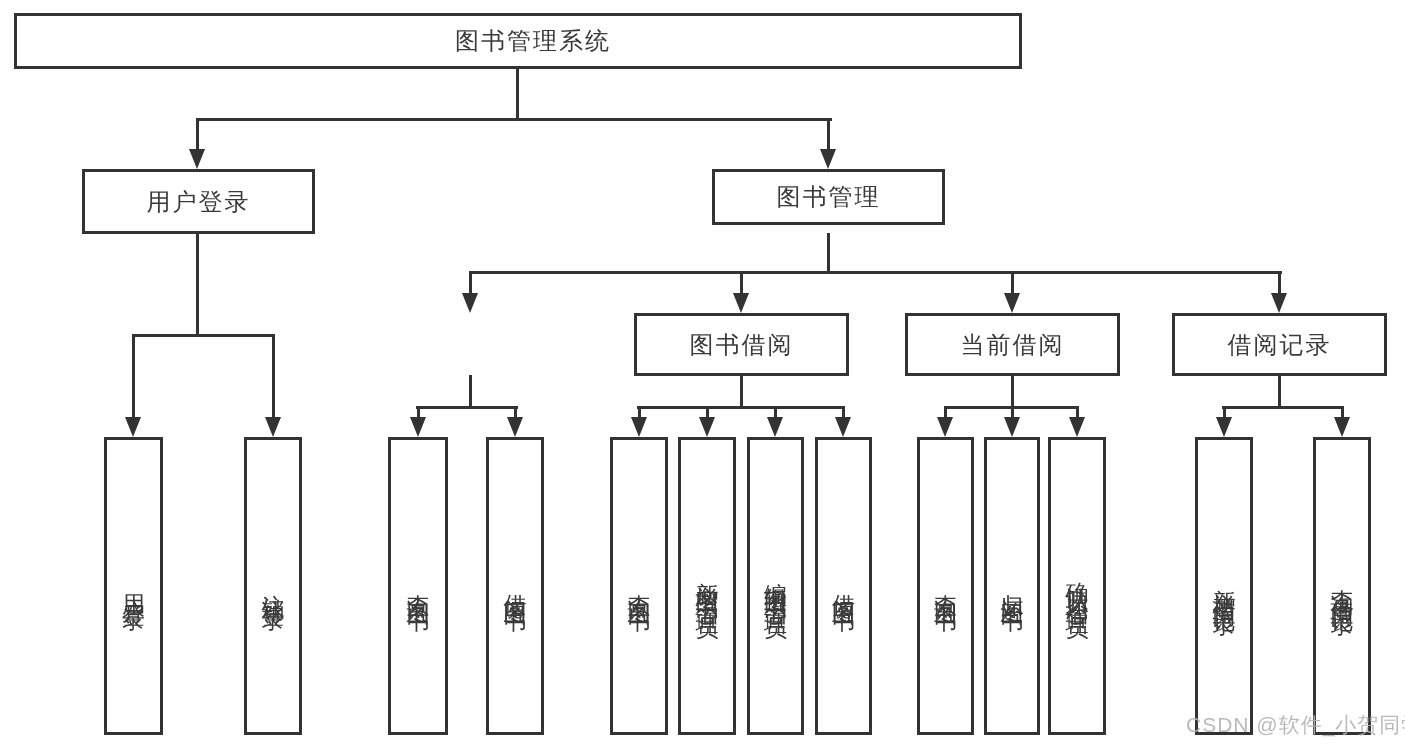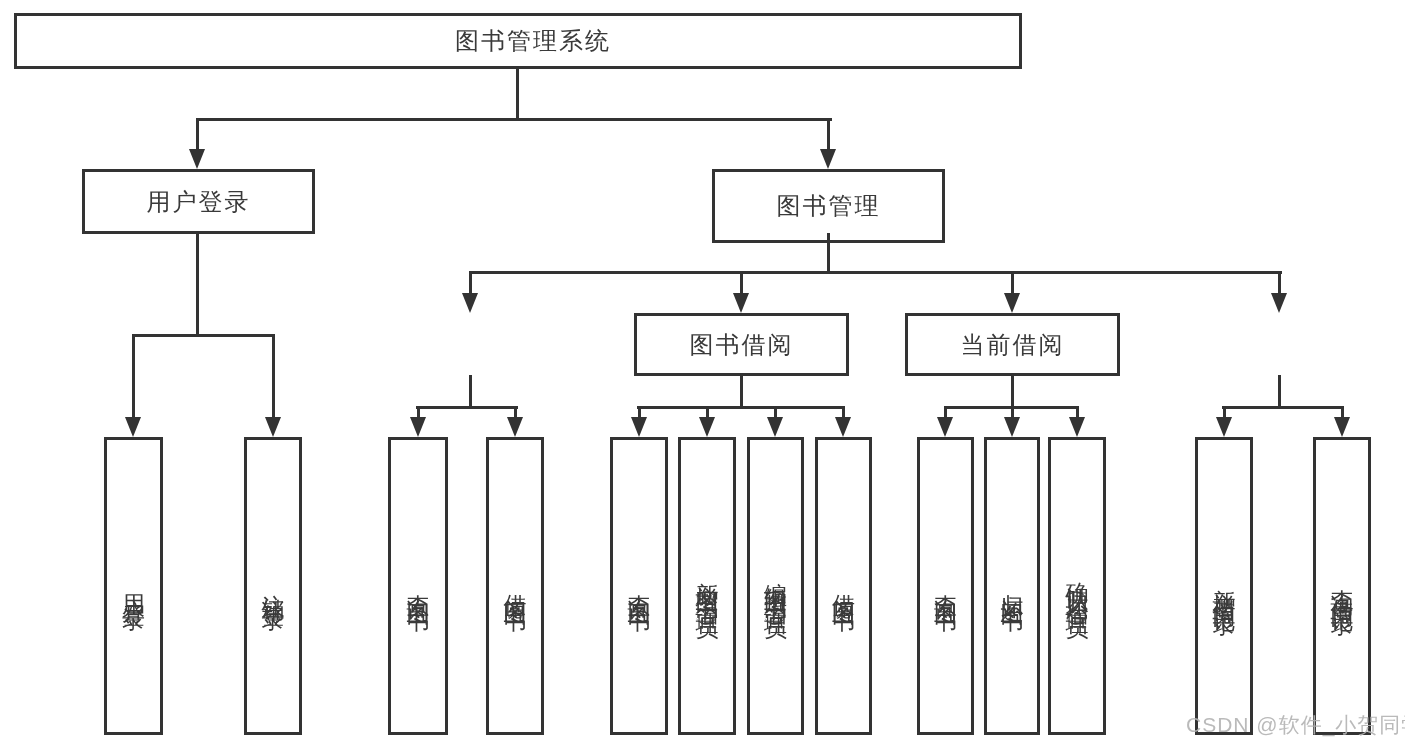--- a/index.html
+++ b/index.html
@@ -59,36 +59,37 @@
 <div id="stage">
 
   <div class="box h" style="left:14px;top:13px;width:1008px;height:56px;padding-left:30px;">图书管理系统</div>
 
   <div class="vline" style="left:516px;top:69px;height:52px;"></div>
   <div class="hline" style="left:196px;top:118px;width:636px;"></div>
   <div class="drop" style="left:189px;top:118px;height:51px;"></div>
   <div class="drop" style="left:820px;top:118px;height:51px;"></div>
 
   <div class="box h" style="left:82px;top:169px;width:233px;height:65px;">用户登录</div>
-  <div class="box h" style="left:712px;top:169px;width:233px;height:74px;">图书管理</div>
+  <div class="box h" style="left:712px;top:169px;width:233px;height:56px;">图书管理</div>
 
   <div class="vline" style="left:196px;top:233px;height:104px;"></div>
   <div class="hline" style="left:132px;top:334px;width:143px;"></div>
   <div class="drop" style="left:125px;top:334px;height:103px;"></div>
   <div class="drop" style="left:265px;top:334px;height:103px;"></div>
 
   <div class="vline" style="left:827px;top:233px;height:41px;"></div>
   <div class="hline" style="left:469px;top:271px;width:813px;"></div>
   <div class="drop" style="left:462px;top:271px;height:42px;"></div>
   <div class="drop" style="left:733px;top:271px;height:42px;"></div>
   <div class="drop" style="left:1004px;top:271px;height:42px;"></div>
   <div class="drop" style="left:1271px;top:271px;height:42px;"></div>
 
   <div class="box h" style="left:634px;top:313px;width:215px;height:63px;">图书借阅</div>
   <div class="box h" style="left:905px;top:313px;width:215px;height:63px;">当前借阅</div>
+  <div class="box h" style="left:1172px;top:313px;width:215px;height:63px;">借阅记录</div>
 
   <div class="vline" style="left:469px;top:375px;height:34px;"></div>
   <div class="hline" style="left:416px;top:406px;width:102px;"></div>
   <div class="drop" style="left:410px;top:406px;height:31px;"></div>
   <div class="drop" style="left:507px;top:406px;height:31px;"></div>
 
   <div class="vline" style="left:740px;top:375px;height:34px;"></div>
   <div class="hline" style="left:637px;top:406px;width:208px;"></div>
   <div class="drop" style="left:631px;top:406px;height:31px;"></div>
   <div class="drop" style="left:699px;top:406px;height:31px;"></div>

